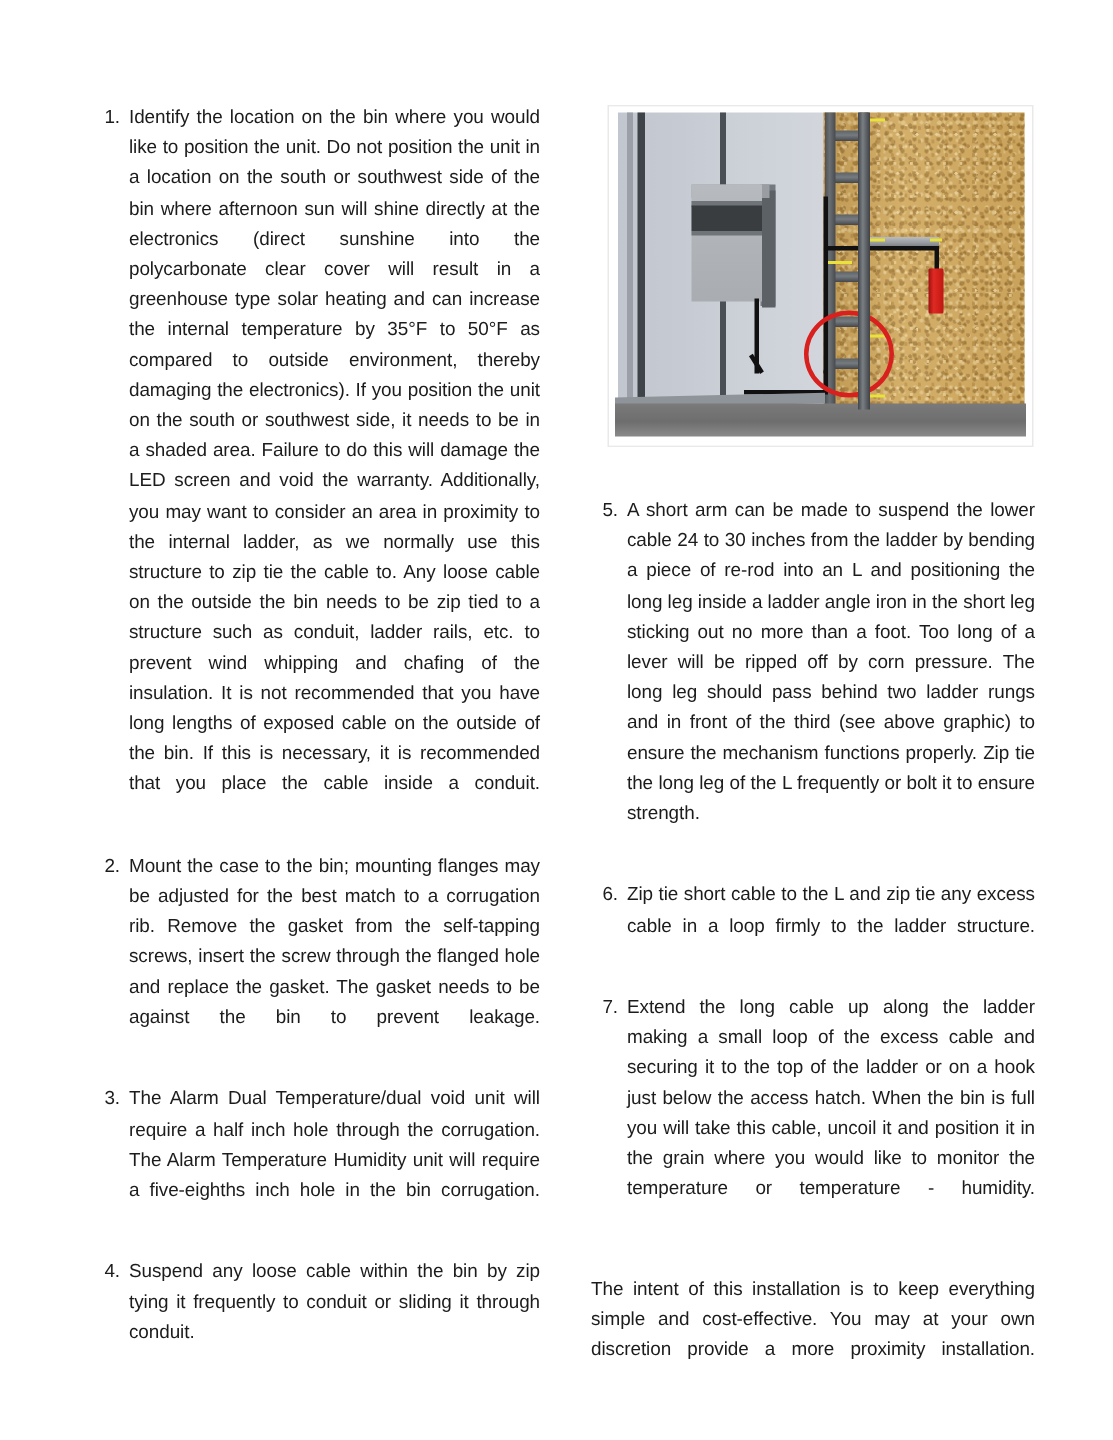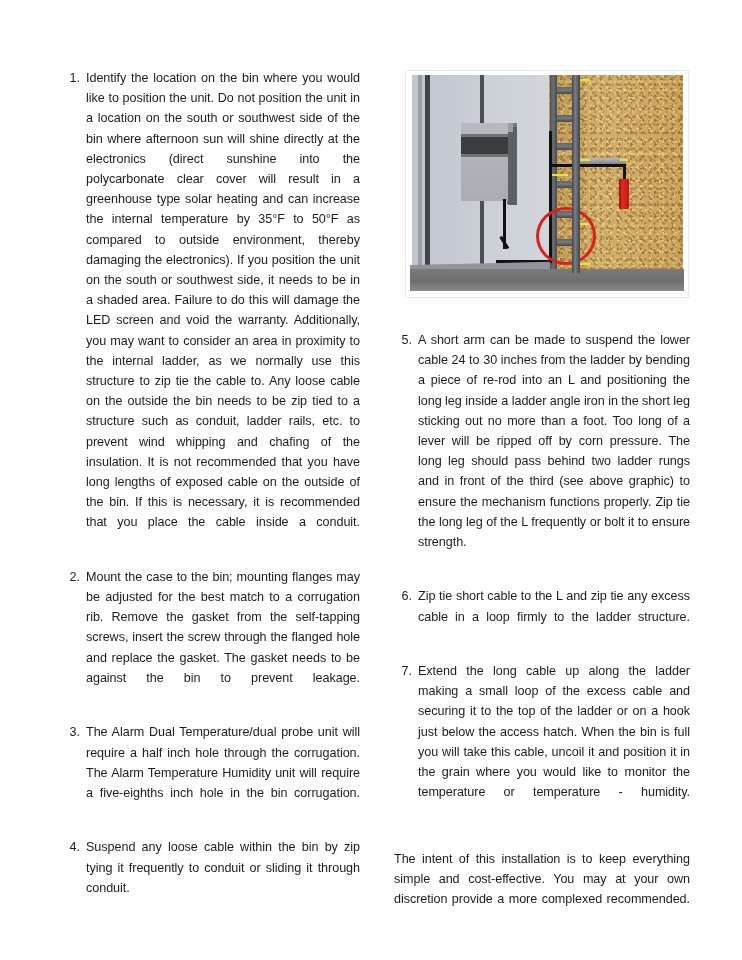--- a/index.html
+++ b/index.html
@@ -374,21 +374,21 @@
       <li class="step">
         <span class="num">1.</span>
         <span class="body">Identify the location on the bin where you would like to position the unit. Do not position the unit in a location on the south or southwest side of the bin where afternoon sun will shine directly at the electronics (direct sunshine into the polycarbonate clear cover will result in a greenhouse type solar heating and can increase the internal temperature by 35°F to 50°F as compared to outside environment, thereby damaging the electronics). If you position the unit on the south or southwest side, it needs to be in a shaded area. Failure to do this will damage the LED screen and void the warranty. Additionally, you may want to consider an area in proximity to the internal ladder, as we normally use this structure to zip tie the cable to. Any loose cable on the outside the bin needs to be zip tied to a structure such as conduit, ladder rails, etc. to prevent wind whipping and chafing of the insulation. It is not recommended that you have long lengths of exposed cable on the outside of the bin. If this is necessary, it is recommended that you place the cable inside a conduit.</span>
       </li>
       <li class="step">
         <span class="num">2.</span>
         <span class="body">Mount the case to the bin;  mounting flanges may be adjusted for the best match to a corrugation rib. Remove the gasket from the self-tapping screws, insert the screw through the flanged hole and replace the gasket. The gasket needs to be against the bin to prevent leakage.</span>
       </li>
       <li class="step">
         <span class="num">3.</span>
-        <span class="body">The Alarm Dual Temperature/dual probe unit will require a half inch hole through the corrugation. The Alarm Temperature Humidity unit will require a five-eighths inch hole in the bin corrugation.</span>
+        <span class="body">The Alarm Dual Temperature/dual void unit will require a half inch hole through the corrugation. The Alarm Temperature Humidity unit will require a five-eighths inch hole in the bin corrugation.</span>
       </li>
       <li class="step">
         <span class="num">4.</span>
         <span class="body">Suspend any loose cable within the bin by zip tying it frequently to conduit or sliding it through conduit.</span>
       </li>
     </ol>
   </div>
 
   <div class="col col-right" style="top:330px">
     <ol class="steps">
@@ -399,16 +399,16 @@
       <li class="step">
         <span class="num">6.</span>
         <span class="body">Zip tie short cable to the L and zip tie any excess cable in a loop firmly to the ladder structure.</span>
       </li>
       <li class="step">
         <span class="num">7.</span>
         <span class="body">Extend the long cable up along the ladder making a small loop of the excess cable and securing it to the top of the ladder or on a hook just below the access hatch. When the bin is full you will take this cable, uncoil it and position it in the grain where you would like to monitor the temperature or temperature - humidity.</span>
       </li>
     </ol>
     <div class="spacer-26"></div>
-    <p class="para">The intent of this installation is to keep everything simple and cost-effective. You may at your own discretion provide a more complexed recommended.</p>
+    <p class="para">The intent of this installation is to keep everything simple and cost-effective. You may at your own discretion provide a more proximity installation.</p>
   </div>
 
 </div>
 
 </body></html>

